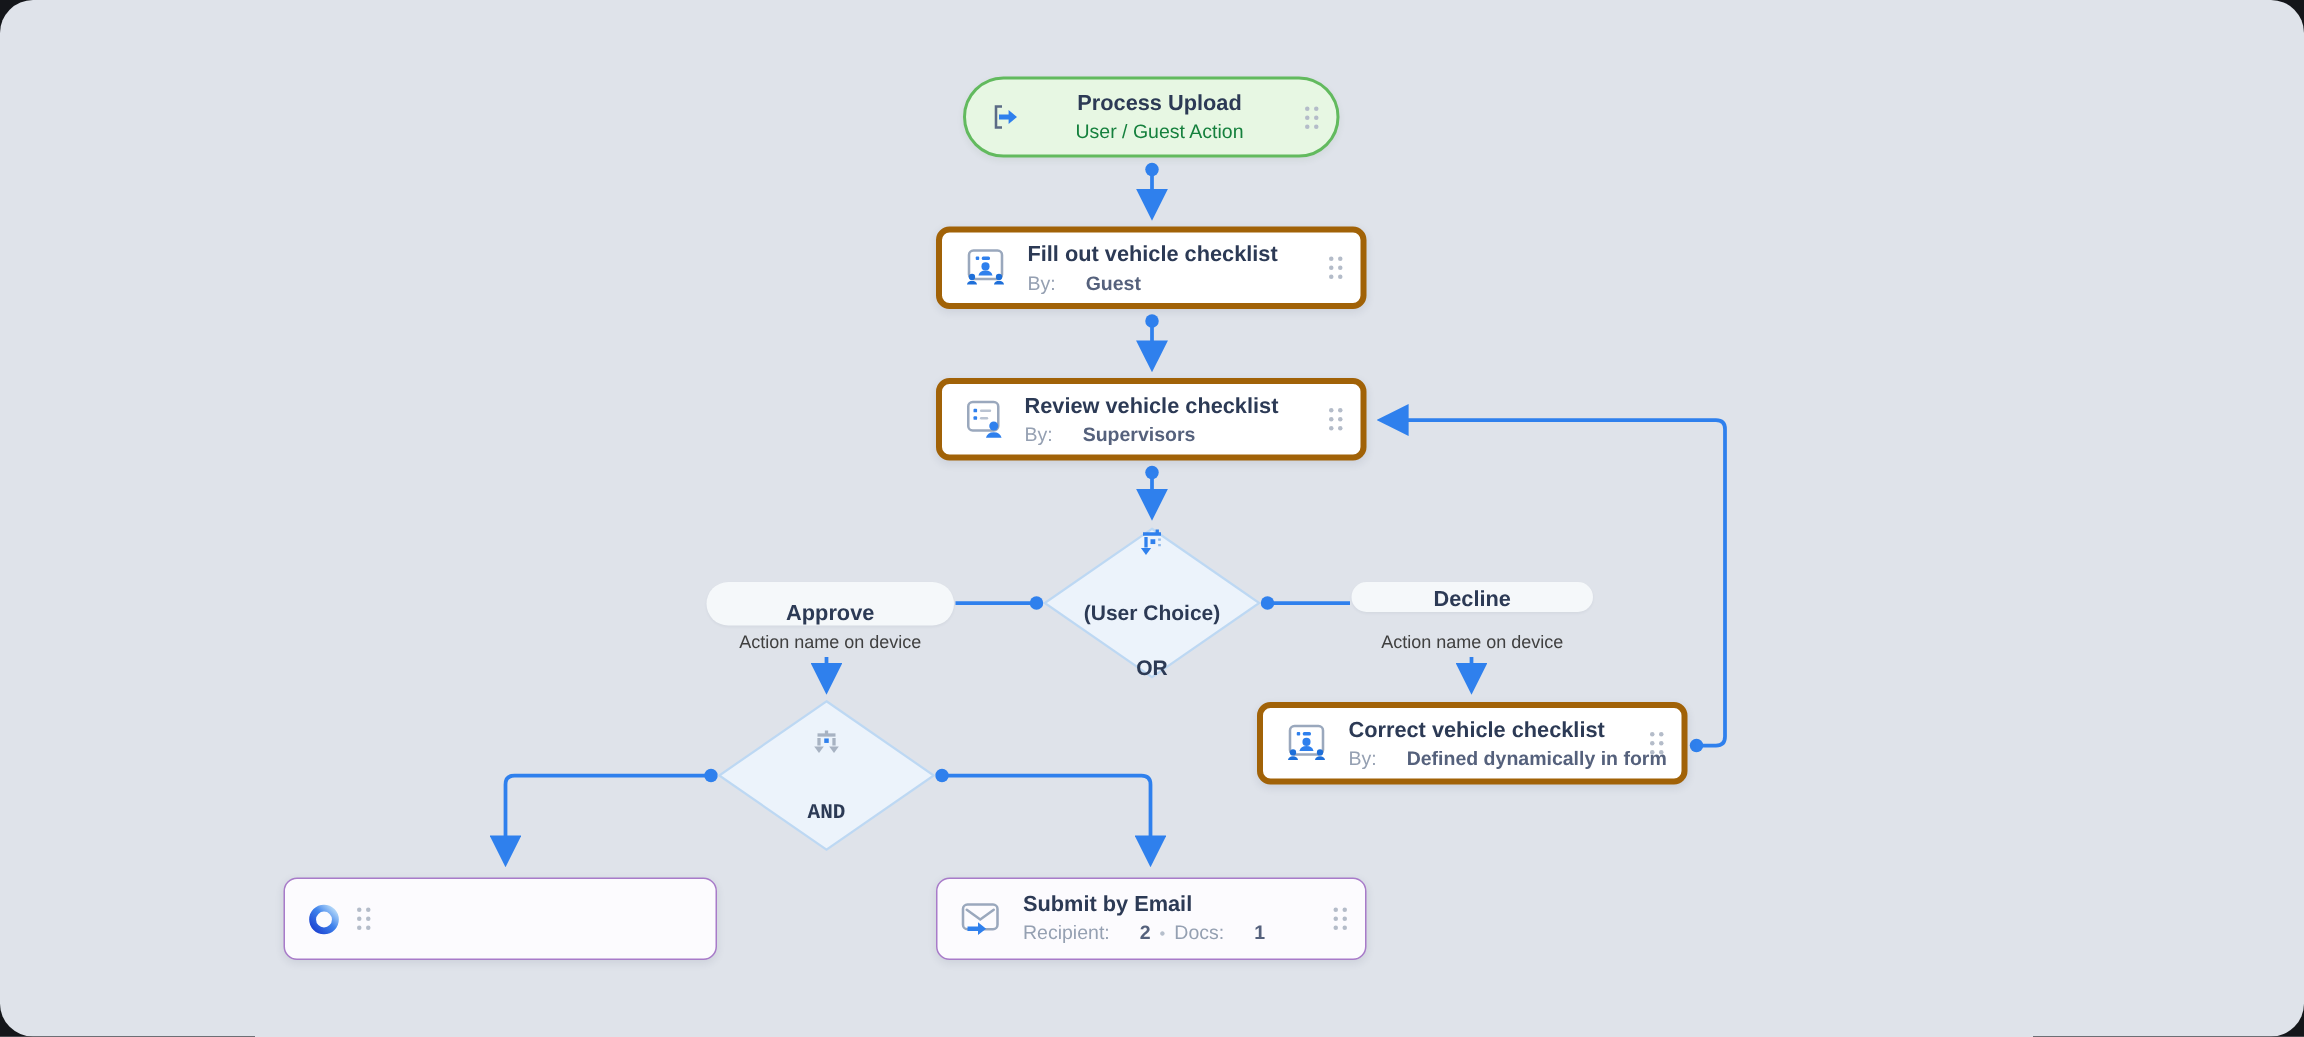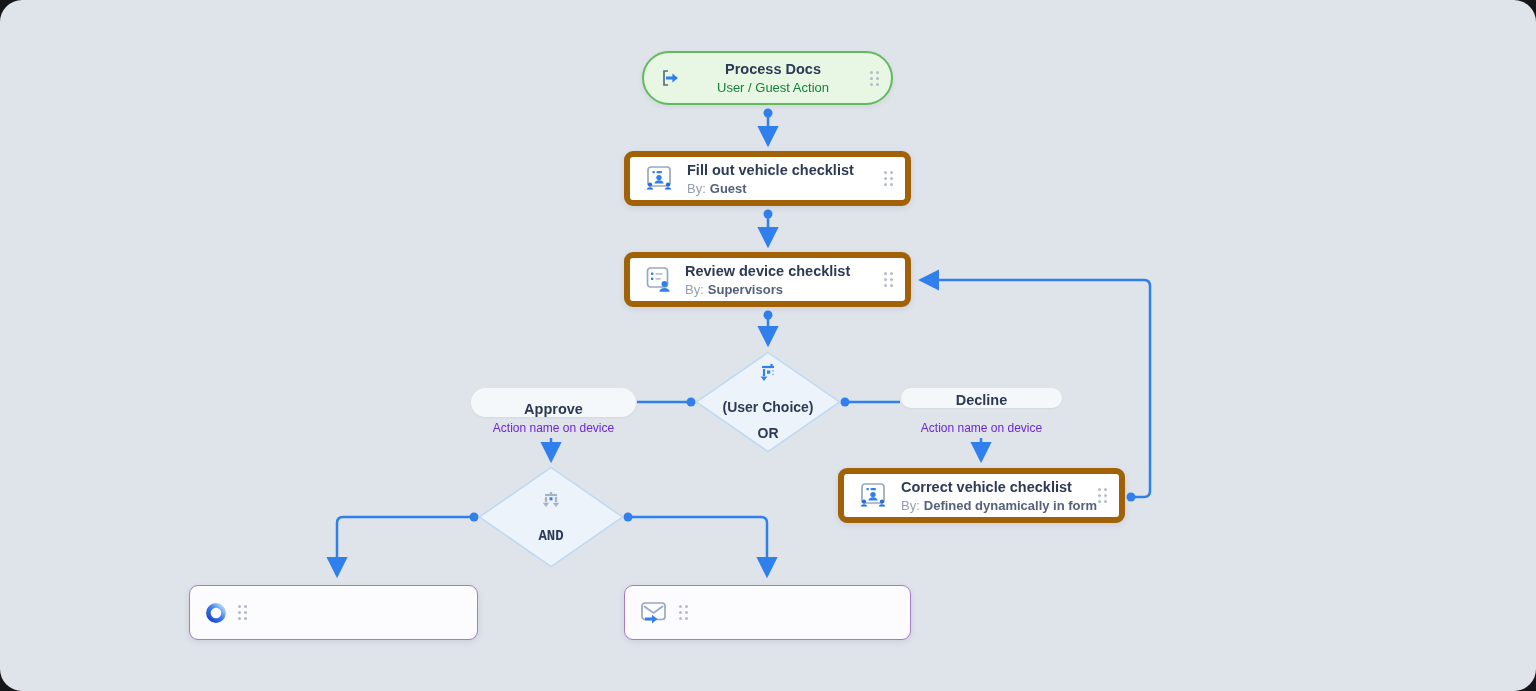--- a/index.html
+++ b/index.html
@@ -1,49 +1,49 @@
 <!DOCTYPE html>
 <html><head>
 <meta charset="utf-8">
 <style>
   html,body{margin:0;padding:0;background:#14161a;}
   body{font-family:"Liberation Sans","DejaVu Sans",sans-serif;}
   .canvas{position:relative;width:1536px;height:691px;background:#dfe3ea;border-radius:22px;overflow:hidden;}
   .edges{position:absolute;left:0;top:0;z-index:1;}
-  .node{position:absolute;z-index:2;display:flex;align-items:center;box-sizing:border-box;background:#fff;border:6px solid #a16207;border-radius:9px;box-shadow:0 2px 6px rgba(40,50,80,.10);padding:0 12px 0 14px;}
+  .node{position:absolute;z-index:2;display:flex;align-items:center;box-sizing:border-box;background:#fff;border:4px solid #a16207;border-radius:9px;box-shadow:0 2px 6px rgba(40,50,80,.10);padding:0 12px 0 14px;}
   .node .txt{flex:1;min-width:0;margin-left:13px;}
   .title{font-size:14.5px;font-weight:700;color:#2c3a55;line-height:19px;white-space:nowrap;}
   .sub{font-size:13px;line-height:17px;color:#95a0b2;white-space:nowrap;}
-  .sub .val{color:#55617c;font-weight:600;margin-left:4px;}
+  .sub .val{color:#55617c;font-weight:600;margin-left:20px;}
   .sub .sep{color:#b6bfcc;margin:0 6px;font-size:11px;}
   .sub .muted{color:#8f99ab;}
   .handle{display:grid;grid-template-columns:repeat(2,3px);grid-auto-rows:3px;gap:3px;margin-left:10px;cursor:grab;}
   .handle i{width:3px;height:3px;border-radius:50%;background:#b4bcc9;}
   .icn{flex:0 0 auto;display:flex;align-items:center;justify-content:center;}
   
   .start{left:642px;top:51px;width:251px;height:54px;background:#e7f7e3;border:2px solid #62ba5e;border-radius:27px;box-shadow:0 2px 5px rgba(50,90,50,.08);}
   .start .txt{text-align:center;margin-left:4px;}
   .n-fill{left:624px;top:151px;width:287px;height:55px;}
   .n-review{left:624px;top:252px;width:287px;height:55px;}
   .n-correct{left:838px;top:468px;width:287px;height:55px;}
   .n-upload{left:189px;top:585px;width:289px;height:55px;border:1.5px solid #a87bc9;background:#fcfbfe;}
   .n-email{left:624px;top:585px;width:287px;height:55px;border:1.5px solid #a87bc9;background:#fcfbfe;}
   
   .pill{position:absolute;z-index:2;display:flex;align-items:flex-end;justify-content:center;background:#f5f8fa;border-radius:15px;font-size:14.5px;font-weight:700;color:#2c3a55;box-shadow:0 1px 2px rgba(40,50,80,.06);}
   .pill-approve{left:471px;top:388px;width:165px;height:29px;}
   .pill-decline{left:901px;top:388px;width:161px;height:20px;}
-  .caption{position:absolute;z-index:2;font-size:12px;color:#6d28d9;text-align:center;white-space:nowrap;}
+  .caption{position:absolute;z-index:2;font-size:12px;color:#404040;text-align:center;white-space:nowrap;}
   .cap-approve{left:471px;top:421px;width:165px;}
   .cap-decline{left:901px;top:421px;width:161px;}
   
   .diamond{position:absolute;z-index:2;width:146px;height:102px;}
   .d-choice{left:695px;top:351px;}
   .d-and{left:478px;top:466px;font-family:Liberation Mono, monospace;}
   .diamond svg.shape{position:absolute;left:0;top:0;}
-  .d-body{position:absolute;left:0;top:0;width:100%;height:100%;display:flex;flex-direction:column;align-items:center;justify-content:center;gap:8px;}
+  .d-body{position:absolute;left:0;top:0;width:100%;height:100%;display:flex;flex-direction:column;align-items:center;justify-content:center;gap:19px;}
   .d-label{font-size:14px;font-weight:700;color:#2c3a55;line-height:18px;}
 </style>
 </head>
 <body>
 
 <div class="canvas">
 
   <svg class="edges" width="1536" height="691">
     <defs>
       <marker id="arr" viewBox="0 0 10 10" refX="8.5" refY="5" markerWidth="8.5" markerHeight="8.5" orient="auto-start-reverse">
@@ -93,21 +93,21 @@
   </svg>
 
   <div class="node start">
     <span class="icn">
       <svg width="24" height="24" viewBox="0 0 24 24">
         <path d="M10,5 H6 V19 H10" fill="none" stroke="#5b6b85" stroke-width="1.7"></path>
         <path d="M8,10.4 h6.4 v-3 l5.6,4.6 -5.6,4.6 v-3 H8 z" fill="#2f80ed"></path>
       </svg>
     </span>
     <div class="txt">
-      <div class="title">Process Docs</div>
+      <div class="title">Process Upload</div>
       <div class="sub muted" style="color:#15803d">User / Guest Action</div>
     </div>
     <span class="handle">
         <i></i>
         <i></i>
         <i></i>
         <i></i>
         <i></i>
         <i></i>
       </span>
@@ -147,21 +147,21 @@
         <rect x="3.5" y="2" width="20" height="19" rx="3" fill="none" stroke="#9aa8bd" stroke-width="1.7"></rect>
         <rect x="7" y="6.5" width="2.4" height="2.4" rx="0.6" fill="#2f80ed"></rect>
         <rect x="11.3" y="7" width="7.5" height="1.7" rx="0.8" fill="#b9c3d2"></rect>
         <rect x="7" y="11.5" width="2.4" height="2.4" rx="0.6" fill="#2f80ed"></rect>
         <rect x="11.3" y="12" width="5.5" height="1.7" rx="0.8" fill="#b9c3d2"></rect>
         <circle cx="20.5" cy="18" r="3" fill="#2f80ed"></circle>
         <path d="M15.3,25.8 a5.3,4.6 0 0 1 10.4,0 z" fill="#2f80ed"></path>
       </svg>
     </span>
     <div class="txt">
-      <div class="title">Review device checklist</div>
+      <div class="title">Review vehicle checklist</div>
       <div class="sub"><span>By:</span><span class="val">Supervisors</span></div>
     </div>
     <span class="handle">
         <i></i>
         <i></i>
         <i></i>
         <i></i>
         <i></i>
         <i></i>
       </span>
@@ -269,20 +269,26 @@
   </div>
 
   <div class="node n-email">
     <span class="icn">
       <svg width="30" height="26" viewBox="0 0 30 26">
         <rect x="3" y="3" width="23" height="16.5" rx="3" fill="none" stroke="#9aa8bd" stroke-width="1.7"></rect>
         <path d="M5.5,6.5 L14.5,13 L23.5,6.5" fill="none" stroke="#9aa8bd" stroke-width="1.7" stroke-linecap="round"></path>
         <path d="M6,17.6 h7 v-2.8 l5.4,4.3 -5.4,4.3 v-2.8 h-7 z" fill="#2f80ed"></path>
       </svg>
     </span>
+    <div class="txt">
+      <div class="title">Submit by Email</div>
+      <div class="sub">
+        <span>Recipient:</span><span class="val">2</span><span class="sep">•</span><span>Docs:</span><span class="val">1</span>
+      </div>
+    </div>
     <span class="handle">
         <i></i>
         <i></i>
         <i></i>
         <i></i>
         <i></i>
         <i></i>
       </span>
   </div>
 

